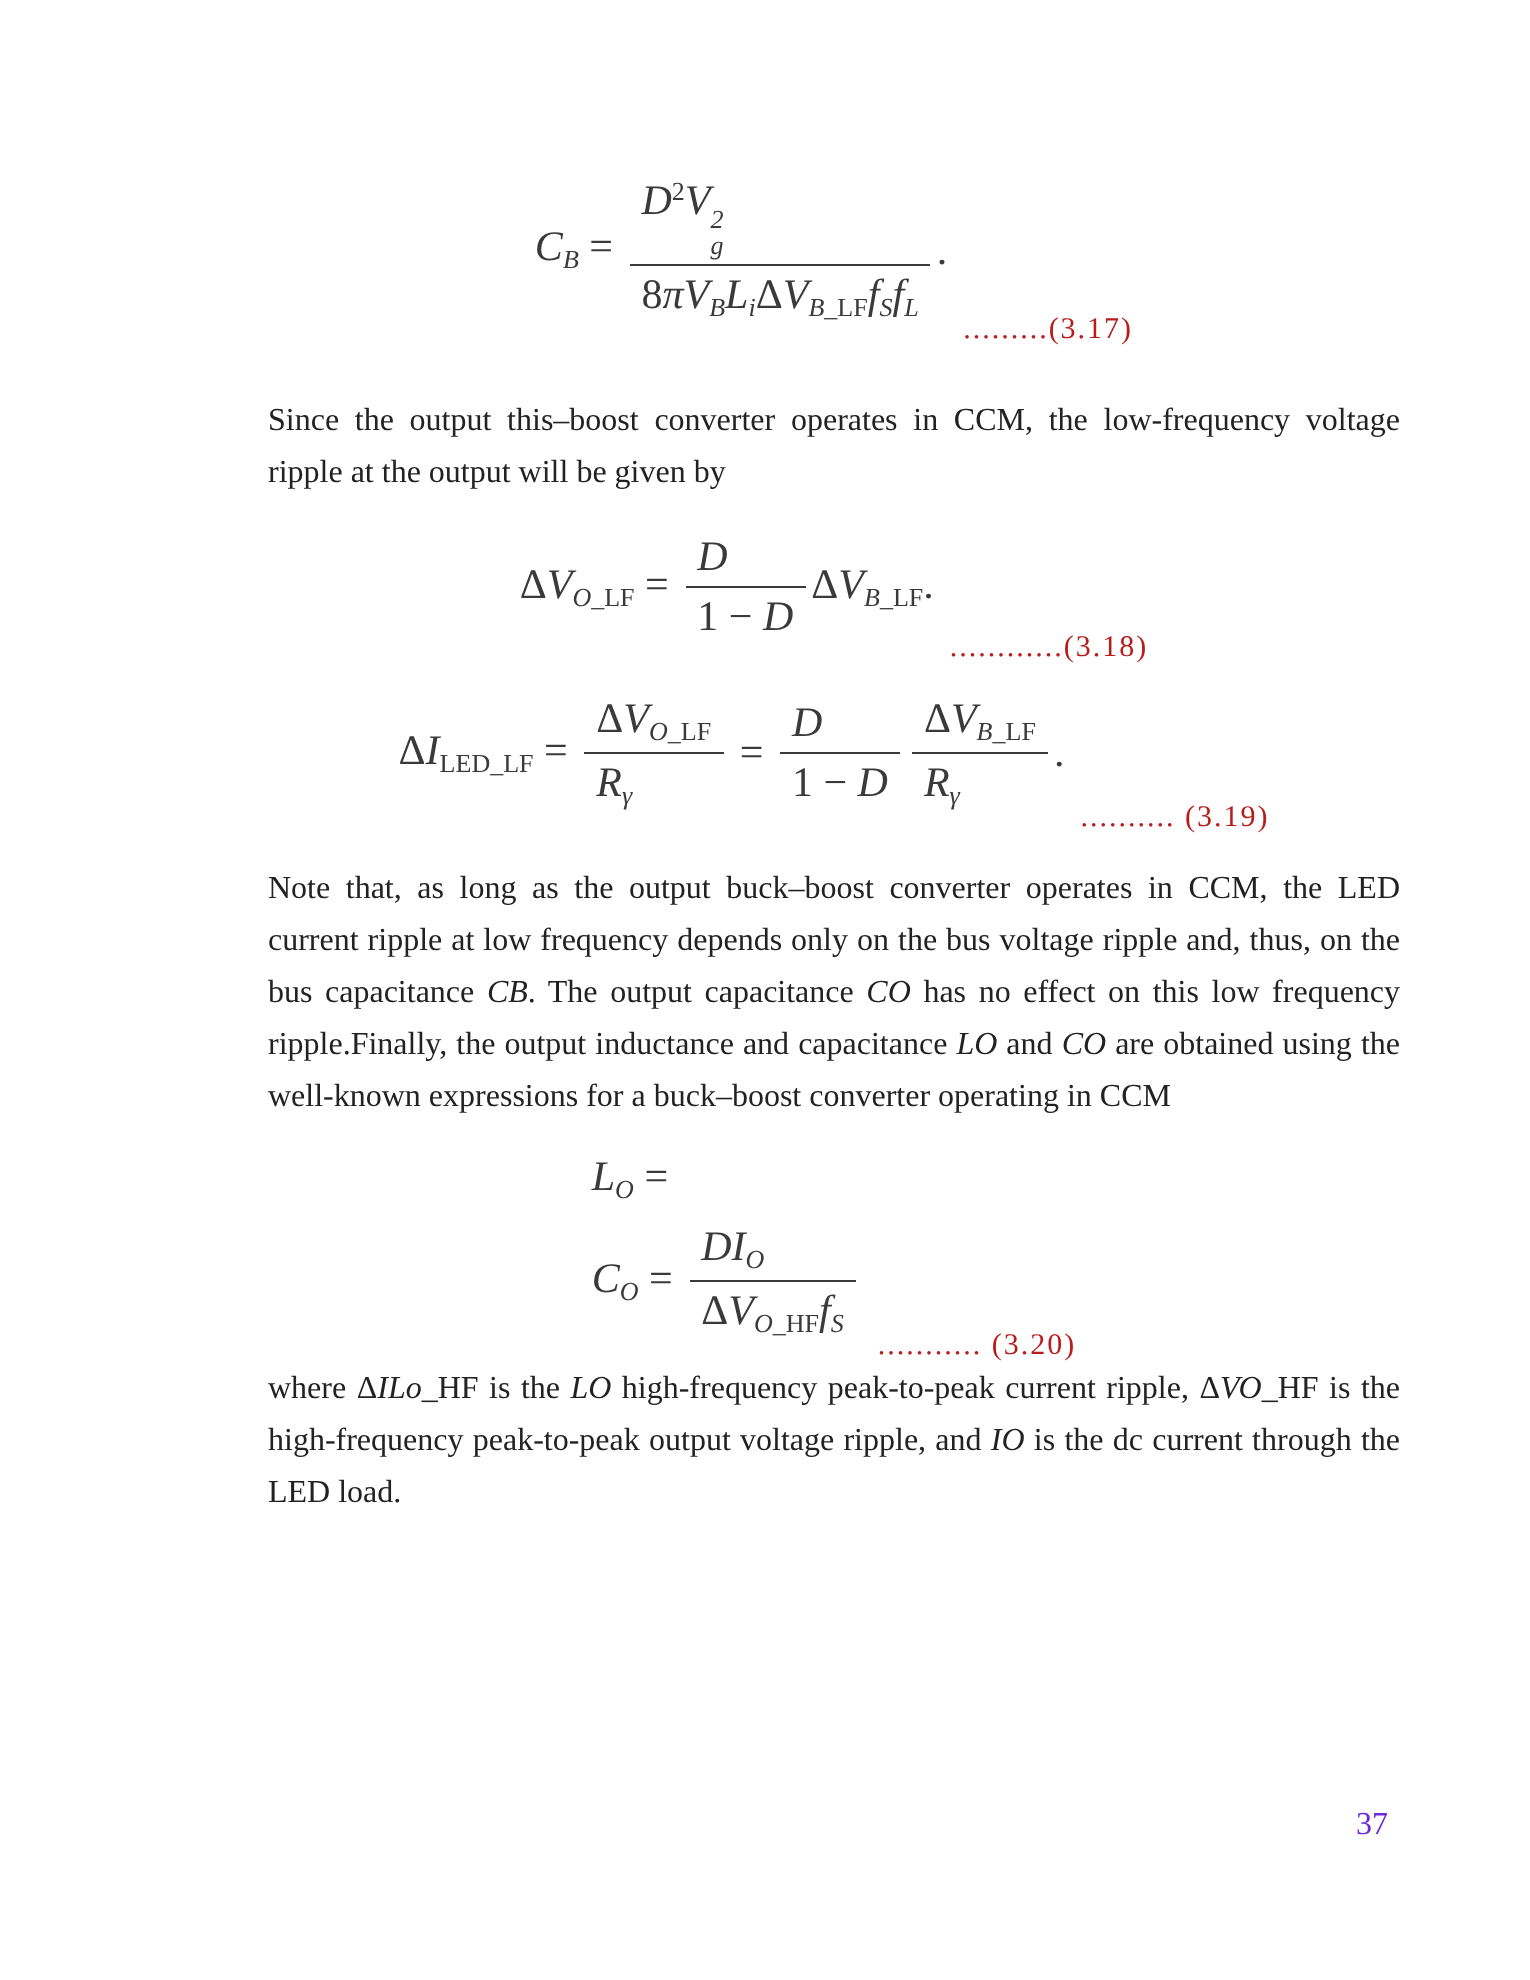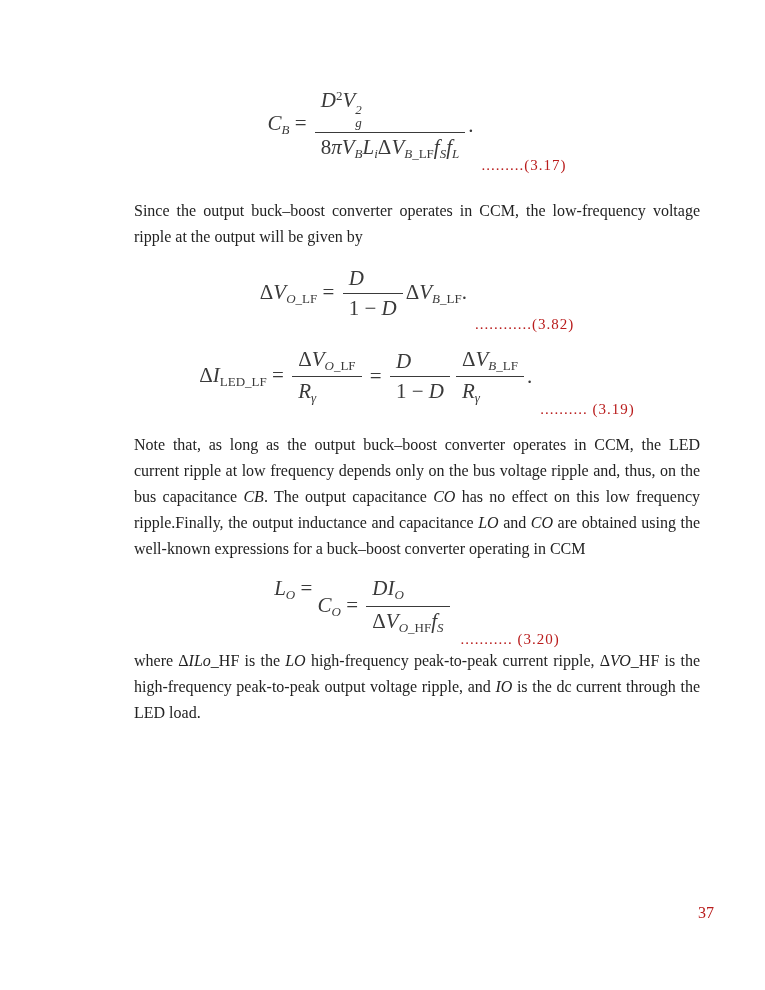--- a/index.html
+++ b/index.html
@@ -57,67 +57,67 @@
   .eq-label {
     font-size: 15px;
     color: #b91c1c;
     letter-spacing: 1px;
     align-self: flex-end;
     position: relative;
     top: 12px;
     margin-left: 8px;
     white-space: pre;
   }
-  .eq-stack { display: flex; flex-direction: row; align-items: flex-start; row-gap: 7px; }
+  .eq-stack { display: flex; flex-direction: column; align-items: flex-start; row-gap: 7px; }
   .eq-line { display: flex; align-items: center; }
 
   
   .eq-317 { margin-top: 88px; margin-bottom: 36px; }
   .p-1 { margin-bottom: 16px; }
   .eq-318 { margin-bottom: 26px; }
   .p-2 { margin-bottom: 14px; }
   .eq-319 { margin-bottom: 26px; }
   .p-3 { margin-bottom: 14px; }
   .eq-320 { margin-bottom: 12px; }
   .p-4 { margin-bottom: 16px; }
 
   .page-number {
     position: absolute;
-    left: 698px;
+    left: 678px;
     top: 904px;
     font-size: 16px;
-    color: #b91c1c;
+    color: #6d28d9;
   }
 </style>
 </head>
 <body>
 
 <div class="page">
   <div class="content">
 
     <div class="eq-row eq-317">
       <span class="runs"><span class="it">C</span><span class="sb it">B</span><span> = </span></span>
       <span class="frac">
         <span class="num"><span class="it">D</span><span class="sp">2</span><span class="it">V</span><span class="ss it"><span>2</span><span>g</span></span></span>
         <span class="den"><span>8</span><span class="it">π</span><span class="it">V</span><span class="sb it">B</span><span class="it">L</span><span class="sb it">i</span><span>Δ</span><span class="it">V</span><span class="sb it">B</span><span class="sb">_LF</span><span class="it">f</span><span class="sb it">S</span><span class="it">f</span><span class="sb it">L</span></span>
       </span>
       <span class="runs"><span>.</span></span>
       <span class="eq-label">.........(3.17)</span>
     </div>
 
-    <p class="body-par p-1"><span>Since the output buck–boost converter operates in CCM, the low-frequency voltage ripple at the output will be given by</span></p>
+    <p class="body-par p-1"><span>Since the output this–boost converter operates in CCM, the low-frequency voltage ripple at the output will be given by</span></p>
 
     <div class="eq-row eq-318">
       <span class="runs"><span>Δ</span><span class="it">V</span><span class="sb it">O</span><span class="sb">_LF</span><span> = </span></span>
       <span class="frac">
         <span class="num"><span class="it">D</span></span>
         <span class="den"><span>1 − </span><span class="it">D</span></span>
       </span>
       <span class="runs"><span>Δ</span><span class="it">V</span><span class="sb it">B</span><span class="sb">_LF</span><span>.</span></span>
-      <span class="eq-label">............(3.82)</span>
+      <span class="eq-label">............(3.18)</span>
     </div>
 
 
     <div class="eq-row eq-319">
       <span class="runs"><span>Δ</span><span class="it">I</span><span class="sb">LED_LF</span><span> = </span></span>
       <span class="frac">
         <span class="num"><span>Δ</span><span class="it">V</span><span class="sb it">O</span><span class="sb">_LF</span></span>
         <span class="den"><span class="it">R</span><span class="sb it">γ</span></span>
       </span>
       <span class="runs"><span> = </span></span>

